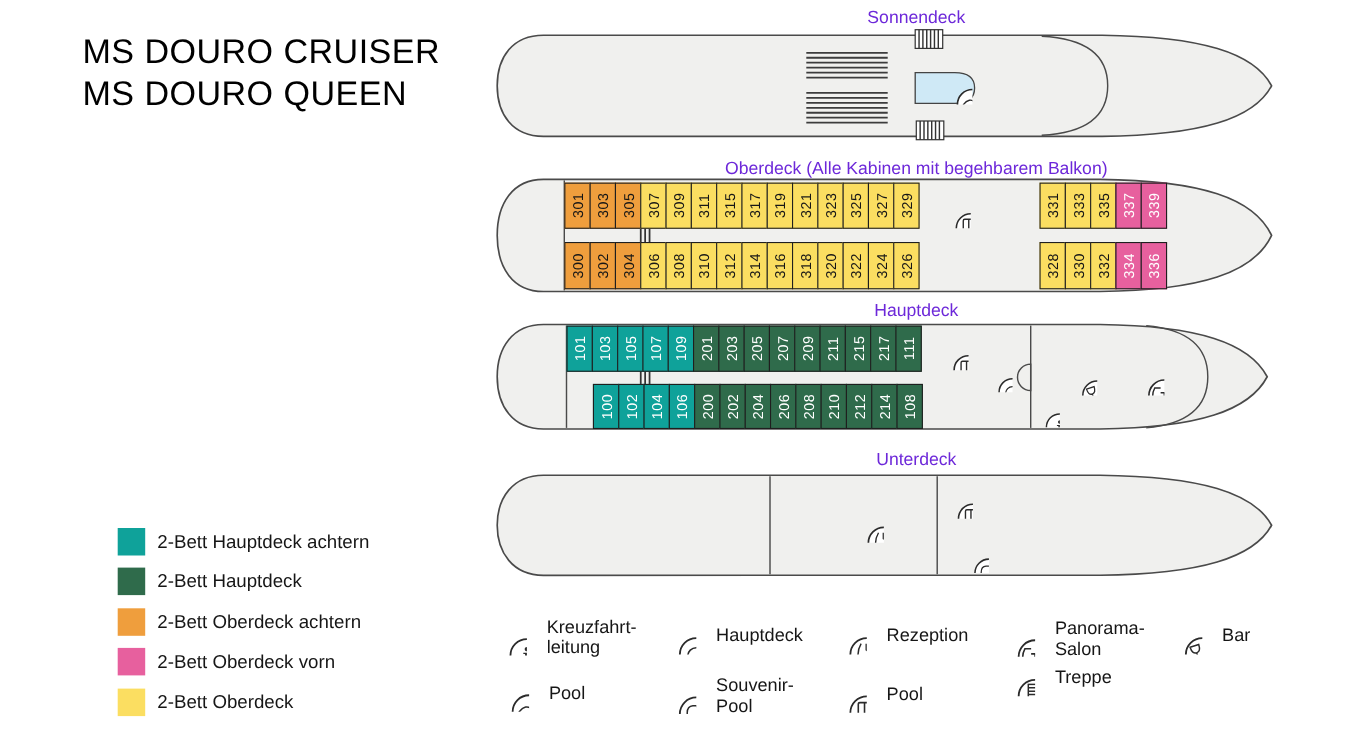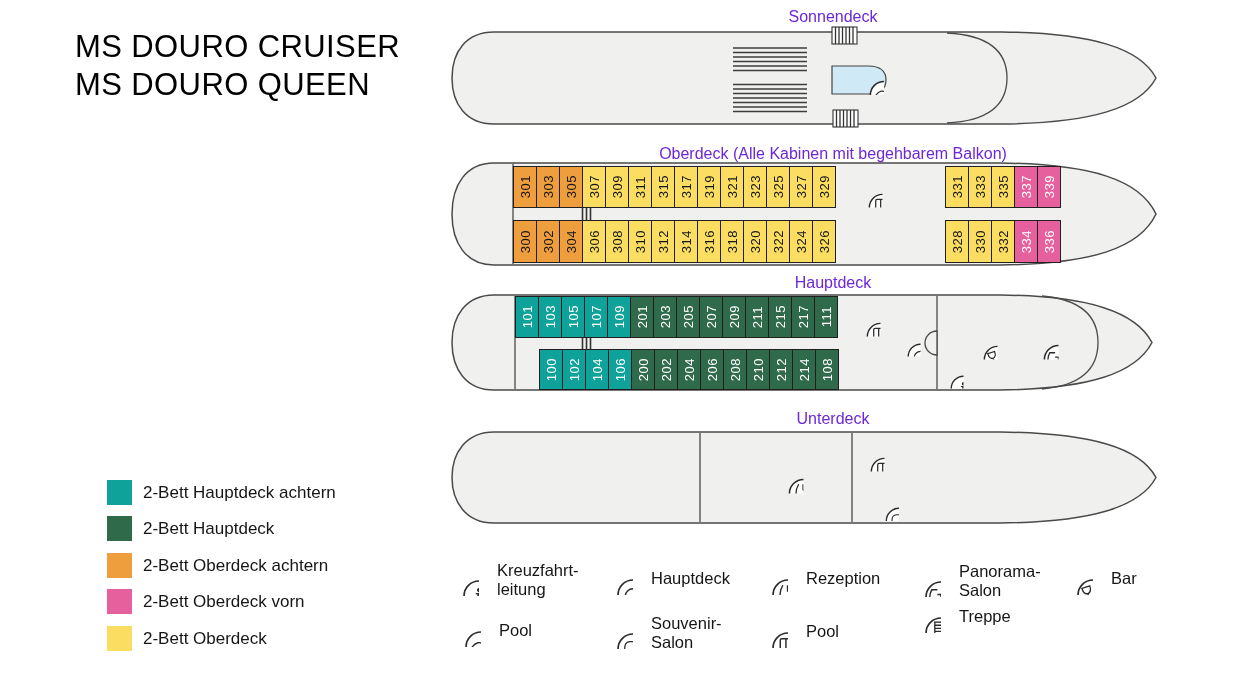--- a/index.html
+++ b/index.html
@@ -507,21 +507,21 @@
     <svg width="33" height="33" viewBox="-16 -16 32 32">
         <use href="#sym-pool"></use>
       </svg>
     <span class="fac-label">Pool</span>
   </div>
   <div class="fac" style="left:600px;top:614px">
     <svg width="33" height="33" viewBox="-16 -16 32 32">
         <use href="#sym-souvenir"></use>
       </svg>
     <span class="fac-label">Souvenir-
-Salon</span>
+Pool</span>
   </div>
   <div class="fac" style="left:755px;top:615px">
     <svg width="33" height="33" viewBox="-16 -16 32 32">
         <use href="#sym-lift"></use>
       </svg>
     <span class="fac-label">Pool</span>
   </div>
   <div class="fac" style="left:908px;top:600px">
     <svg width="33" height="33" viewBox="-16 -16 32 32">
         <use href="#sym-treppe"></use>

